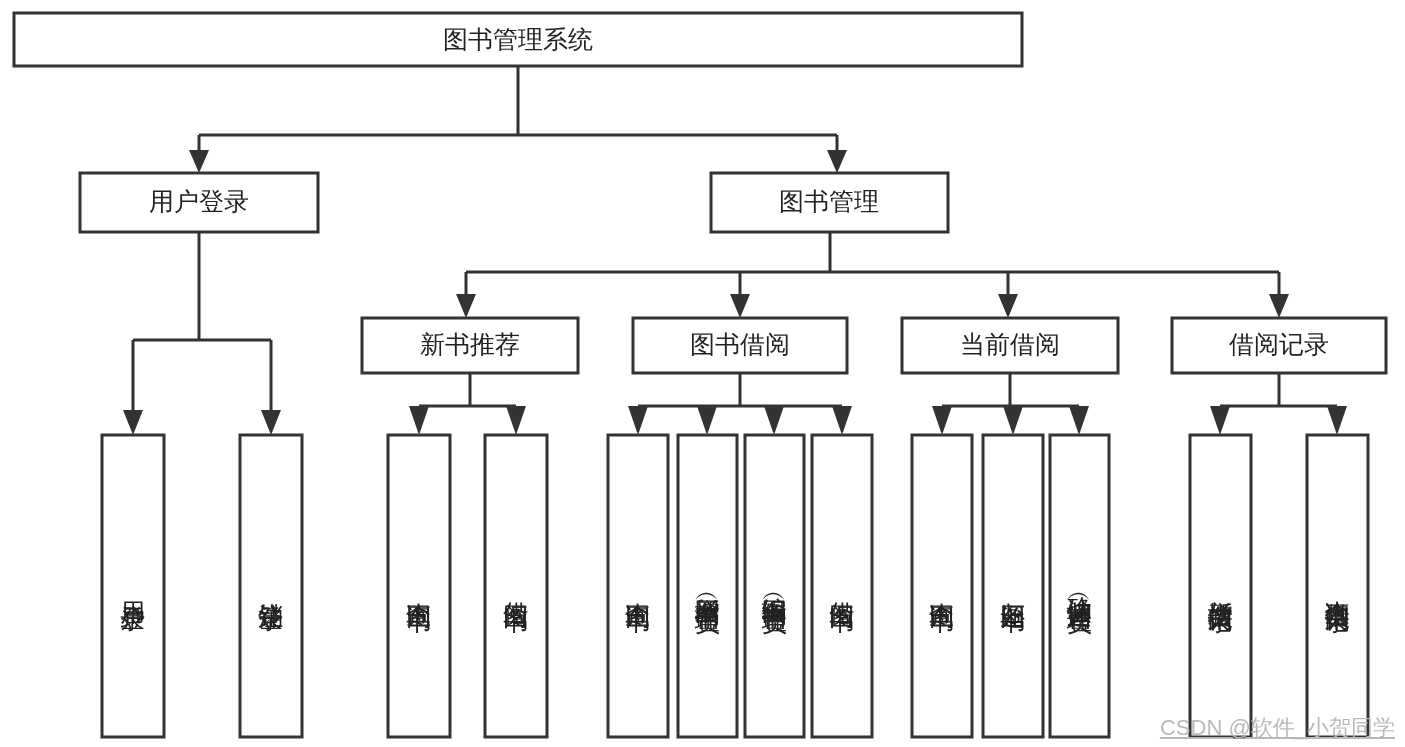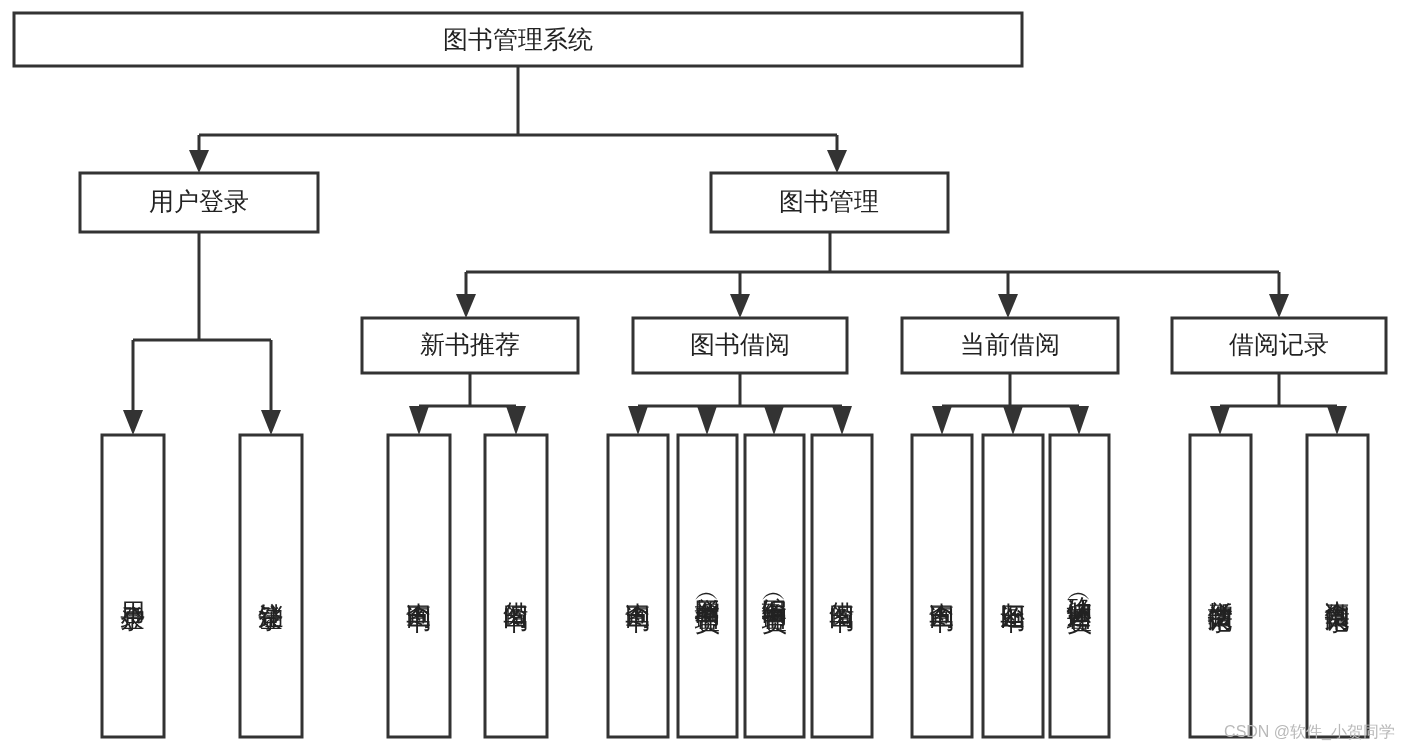--- a/index.html
+++ b/index.html
@@ -60,23 +60,24 @@
     color: #222222;
     letter-spacing: 2px;
     white-space: nowrap;
     pointer-events: none;
   }
   .watermark {
     position: absolute;
     right: 10px;
     bottom: 4px;
     font-family: "Liberation Sans", "DejaVu Sans", sans-serif;
-    font-size: 16px;
+    font-size: 22px;
     color: #b9b9b9;
     white-space: nowrap;
+    text-decoration: underline;
   }
 </style>
 </head>
 <body>
 
 <div id="diagram-root">
 
   <svg class="diagram-canvas" viewBox="0 0 1405 747">
 
     <g>

